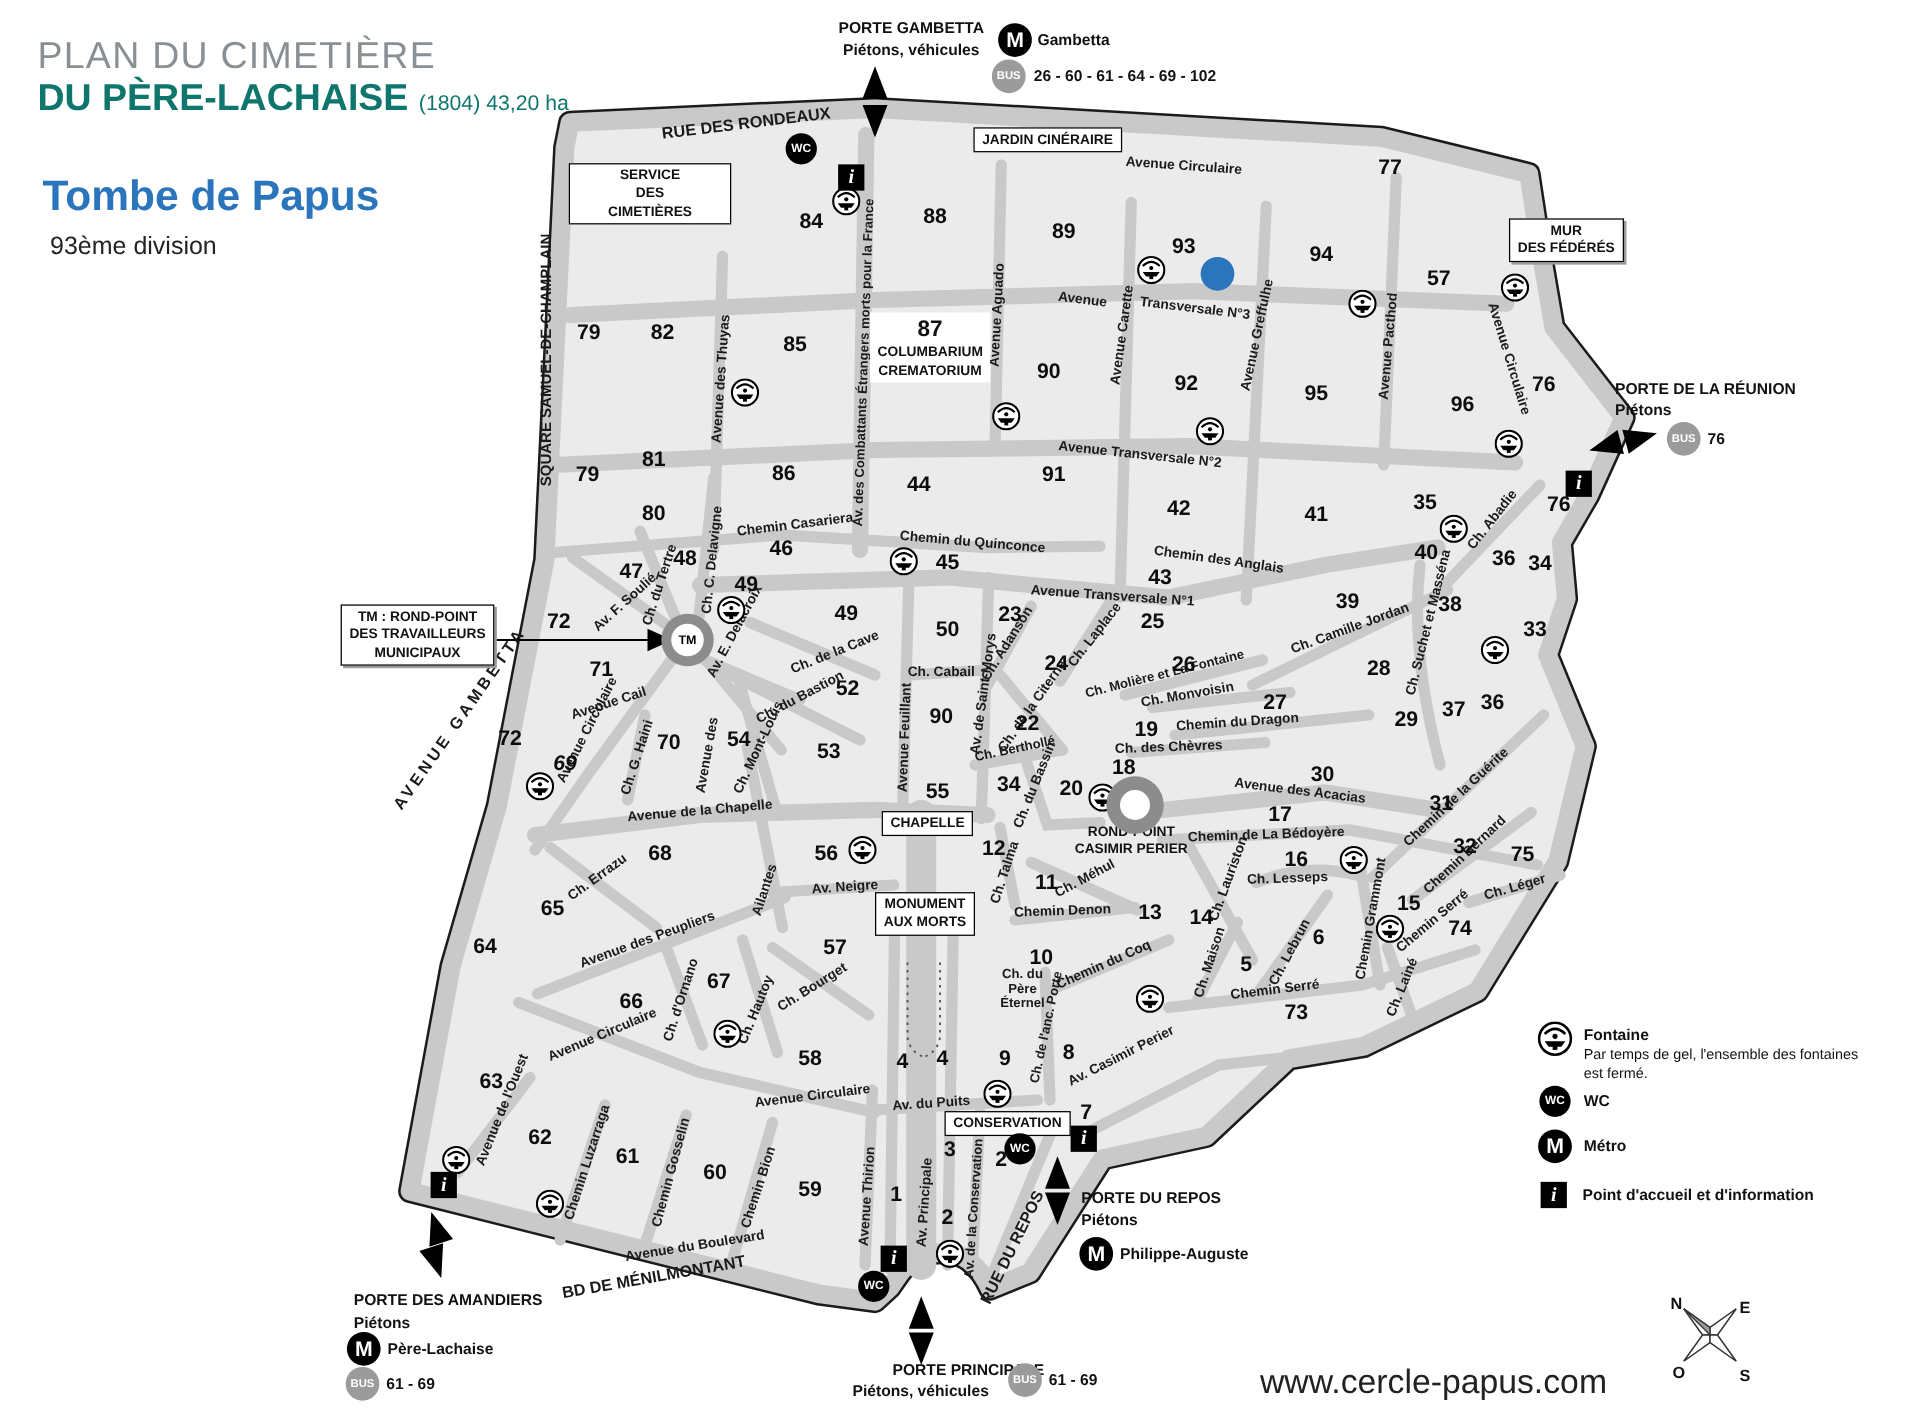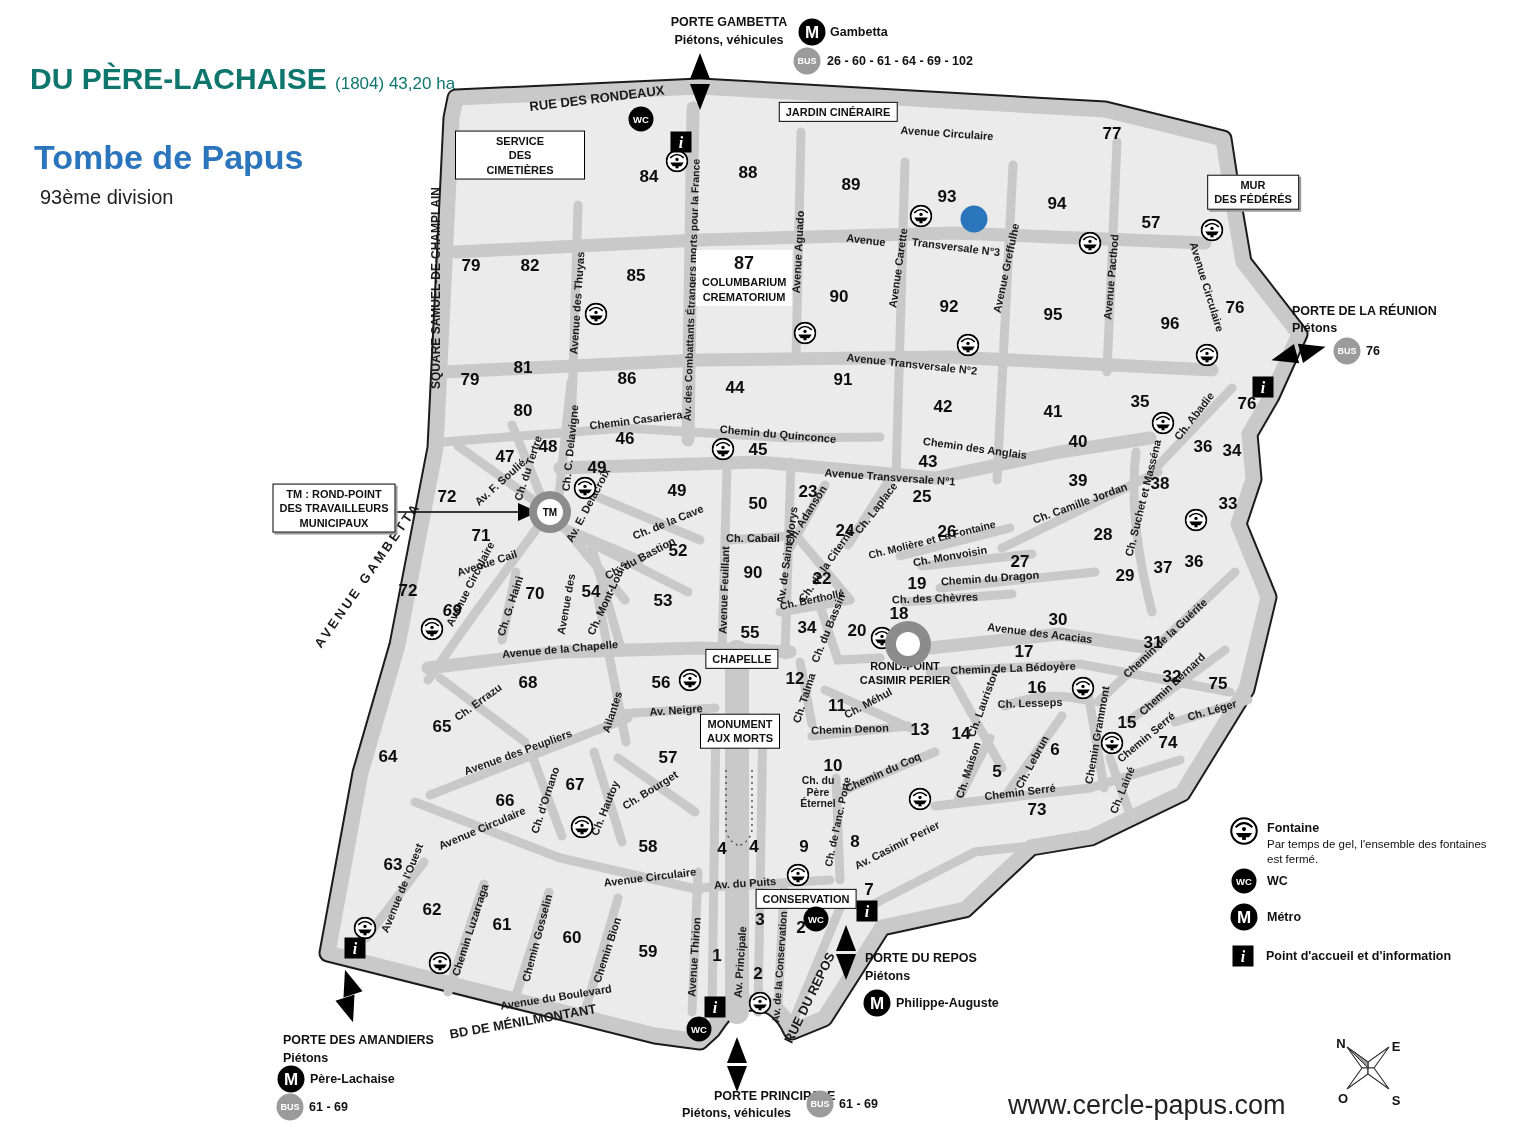--- a/index.html
+++ b/index.html
@@ -275,21 +275,21 @@
       <div class="divnum" style="left:735px;top:388px;">44</div>
       <div class="divnum" style="left:843px;top:380px;">91</div>
       <div class="divnum" style="left:943px;top:407px;">42</div>
       <div class="divnum" style="left:1053px;top:412px;">41</div>
       <div class="divnum" style="left:1140px;top:402px;">35</div>
       <div class="divnum" style="left:1247px;top:404px;">76</div>
       <div class="divnum" style="left:523px;top:411px;">80</div>
       <div class="divnum" style="left:625px;top:439px;">46</div>
       <div class="divnum" style="left:758px;top:450px;">45</div>
       <div class="divnum" style="left:928px;top:462px;">43</div>
-      <div class="divnum" style="left:1078px;top:442px;text-align:right;">40</div>
+      <div class="divnum" style="left:1141px;top:442px;text-align:right;">40</div>
       <div class="divnum" style="left:1203px;top:447px;">36</div>
       <div class="divnum" style="left:1232px;top:451px;">34</div>
       <div class="divnum" style="left:505px;top:457px;">47</div>
       <div class="divnum" style="left:548px;top:447px;">48</div>
       <div class="divnum" style="left:597px;top:468px;">49</div>
       <div class="divnum" style="left:677px;top:491px;">49</div>
       <div class="divnum" style="left:758px;top:504px;">50</div>
       <div class="divnum" style="left:808px;top:492px;">23</div>
       <div class="divnum" style="left:922px;top:497px;">25</div>
       <div class="divnum" style="left:1078px;top:481px;">39</div>
@@ -618,20 +618,21 @@
       <div class="arr arr-down" style="left:737px;top:1079px;transform:translate(-50%,-50%) rotate(0deg);"></div>
       <div class="ring" style="left:550px;top:512px;width:42px;height:42px;">
         <span class="inner" style="width:26px;height:26px;">TM</span>
       </div>
       <div class="ring" style="left:908px;top:644px;width:46px;height:46px;">
         <span class="inner" style="width:24px;height:24px;"></span>
       </div>
       <div class="papus-dot" style="left:974px;top:219px;width:27px;height:27px;background:#2b75bd;"></div>
     </div>
 
+  <div class="t1" style="color:#8a8f94;">PLAN DU CIMETIÈRE</div>
   <div class="t2">
     <span>DU PÈRE-LACHAISE</span>
     <span class="suffix">(1804) 43,20 ha</span>
   </div>
   <div class="subject" style="color:#2b75bd;">Tombe de Papus</div>
   <div class="subject-sub">93ème division</div>
 
   <div class="ent-title centered" style="left:729px;top:22px;">PORTE GAMBETTA</div>
   <div class="ent-title centered" style="left:729px;top:40px;">Piétons, véhicules</div>
   <div class="chip m-chip abs" style="left:812px;top:32px;">M</div>

